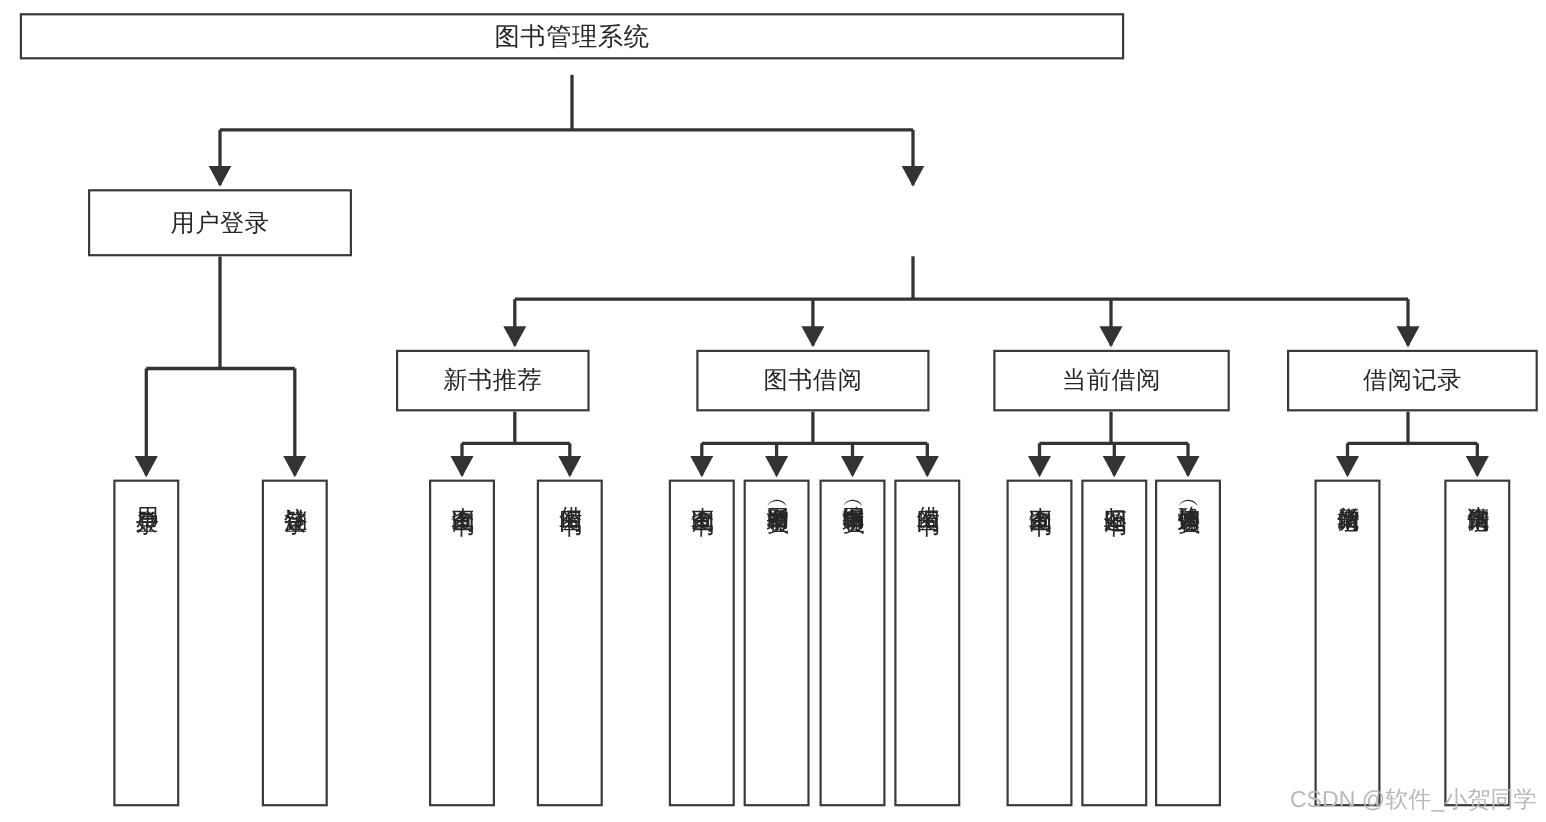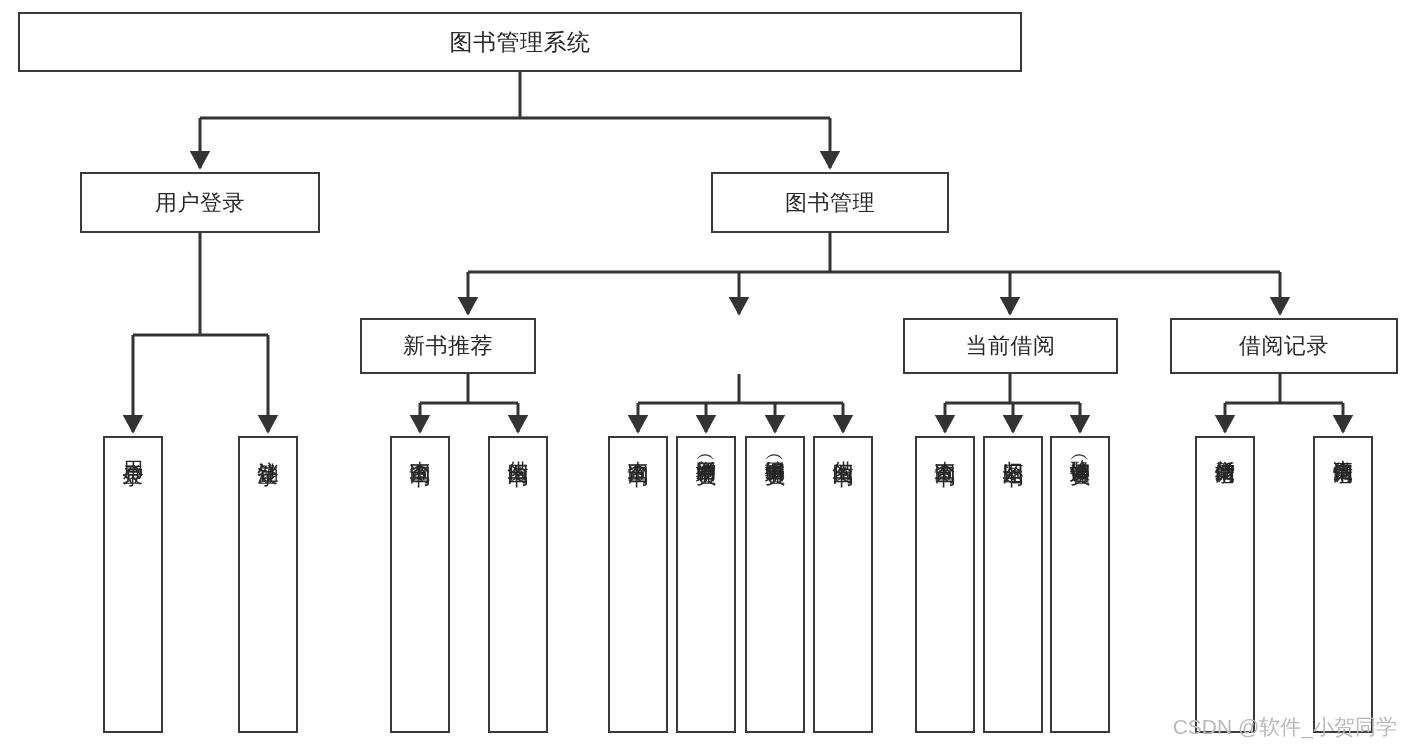--- a/index.html
+++ b/index.html
@@ -130,34 +130,34 @@
       <path d="M 1013 403 L 1013 432" marker-end="url(#arrow)"></path>
       <path d="M 1080 403 L 1080 432" marker-end="url(#arrow)"></path>
 
       <path d="M 1280 374 L 1280 403"></path>
       <path d="M 1225 403 L 1343 403"></path>
       <path d="M 1225 403 L 1225 432" marker-end="url(#arrow)"></path>
       <path d="M 1343 403 L 1343 432" marker-end="url(#arrow)"></path>
     </g>
   </svg>
 
-  <div class="node horiz root" style="left:18px; top:12px; width:1004px; height:60px;">
+  <div class="node horiz root" style="left:18px; top:12px; width:1004px; height:42px;">
     <span class="node-label">图书管理系统</span>
   </div>
 
   <div class="node horiz" style="left:80px; top:172px; width:240px; height:61px;">
     <span class="node-label">用户登录</span>
   </div>
-  <div class="node horiz" style="left:711px; top:172px; width:238px; height:61px;">
-    <span class="node-label">图书管理</span>
-  </div>
 
   <div class="node horiz" style="left:360px; top:318px; width:176px; height:56px;">
     <span class="node-label">新书推荐</span>
   </div>
+  <div class="node horiz" style="left:633px; top:318px; width:212px; height:56px;">
+    <span class="node-label">图书借阅</span>
+  </div>
   <div class="node horiz" style="left:903px; top:318px; width:215px; height:56px;">
     <span class="node-label">当前借阅</span>
   </div>
   <div class="node horiz" style="left:1170px; top:318px; width:228px; height:56px;">
     <span class="node-label">借阅记录</span>
   </div>
 
   <div class="node vert" style="left:103px; top:436px; width:60px; height:297px;">
     <span class="node-label">用户登录</span>
   </div>

